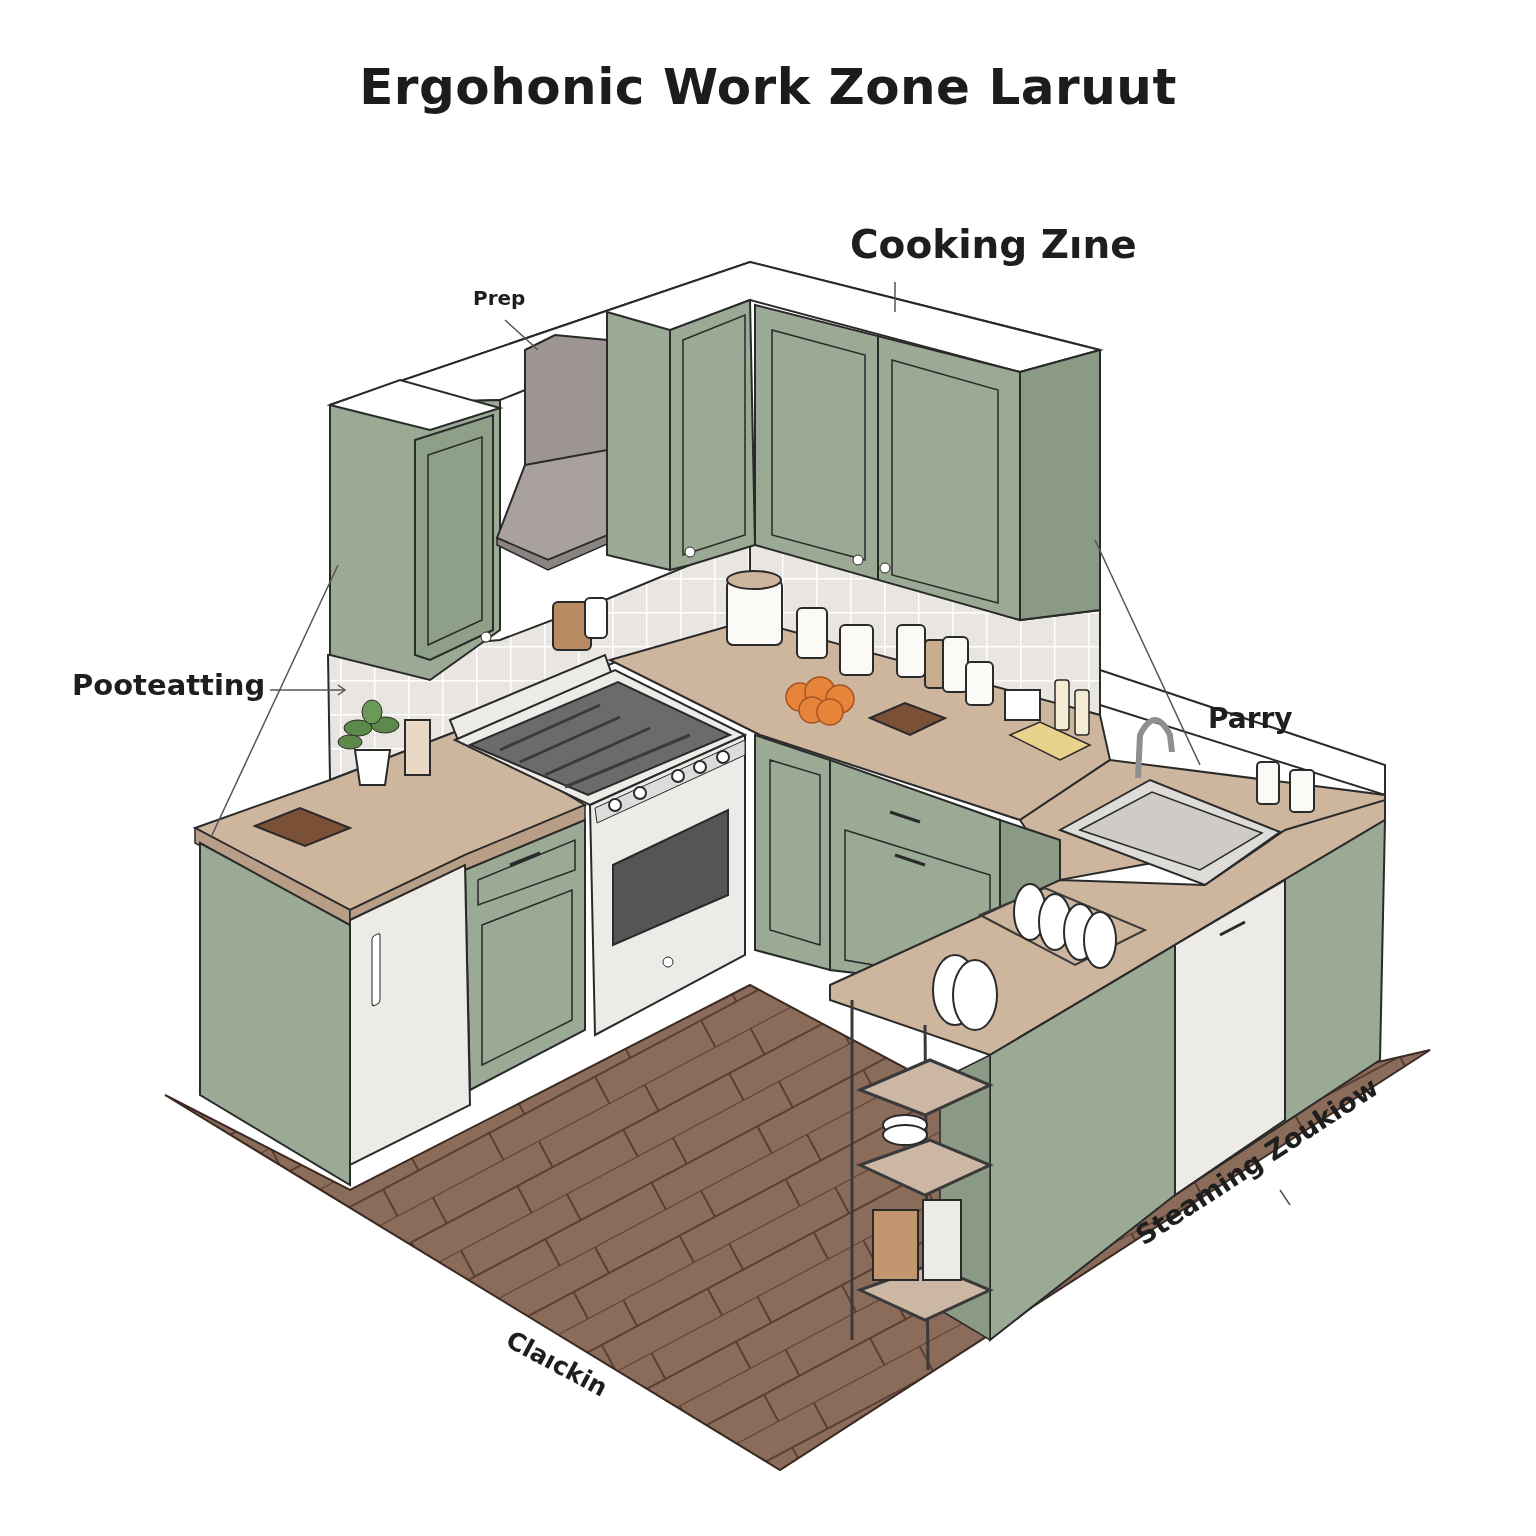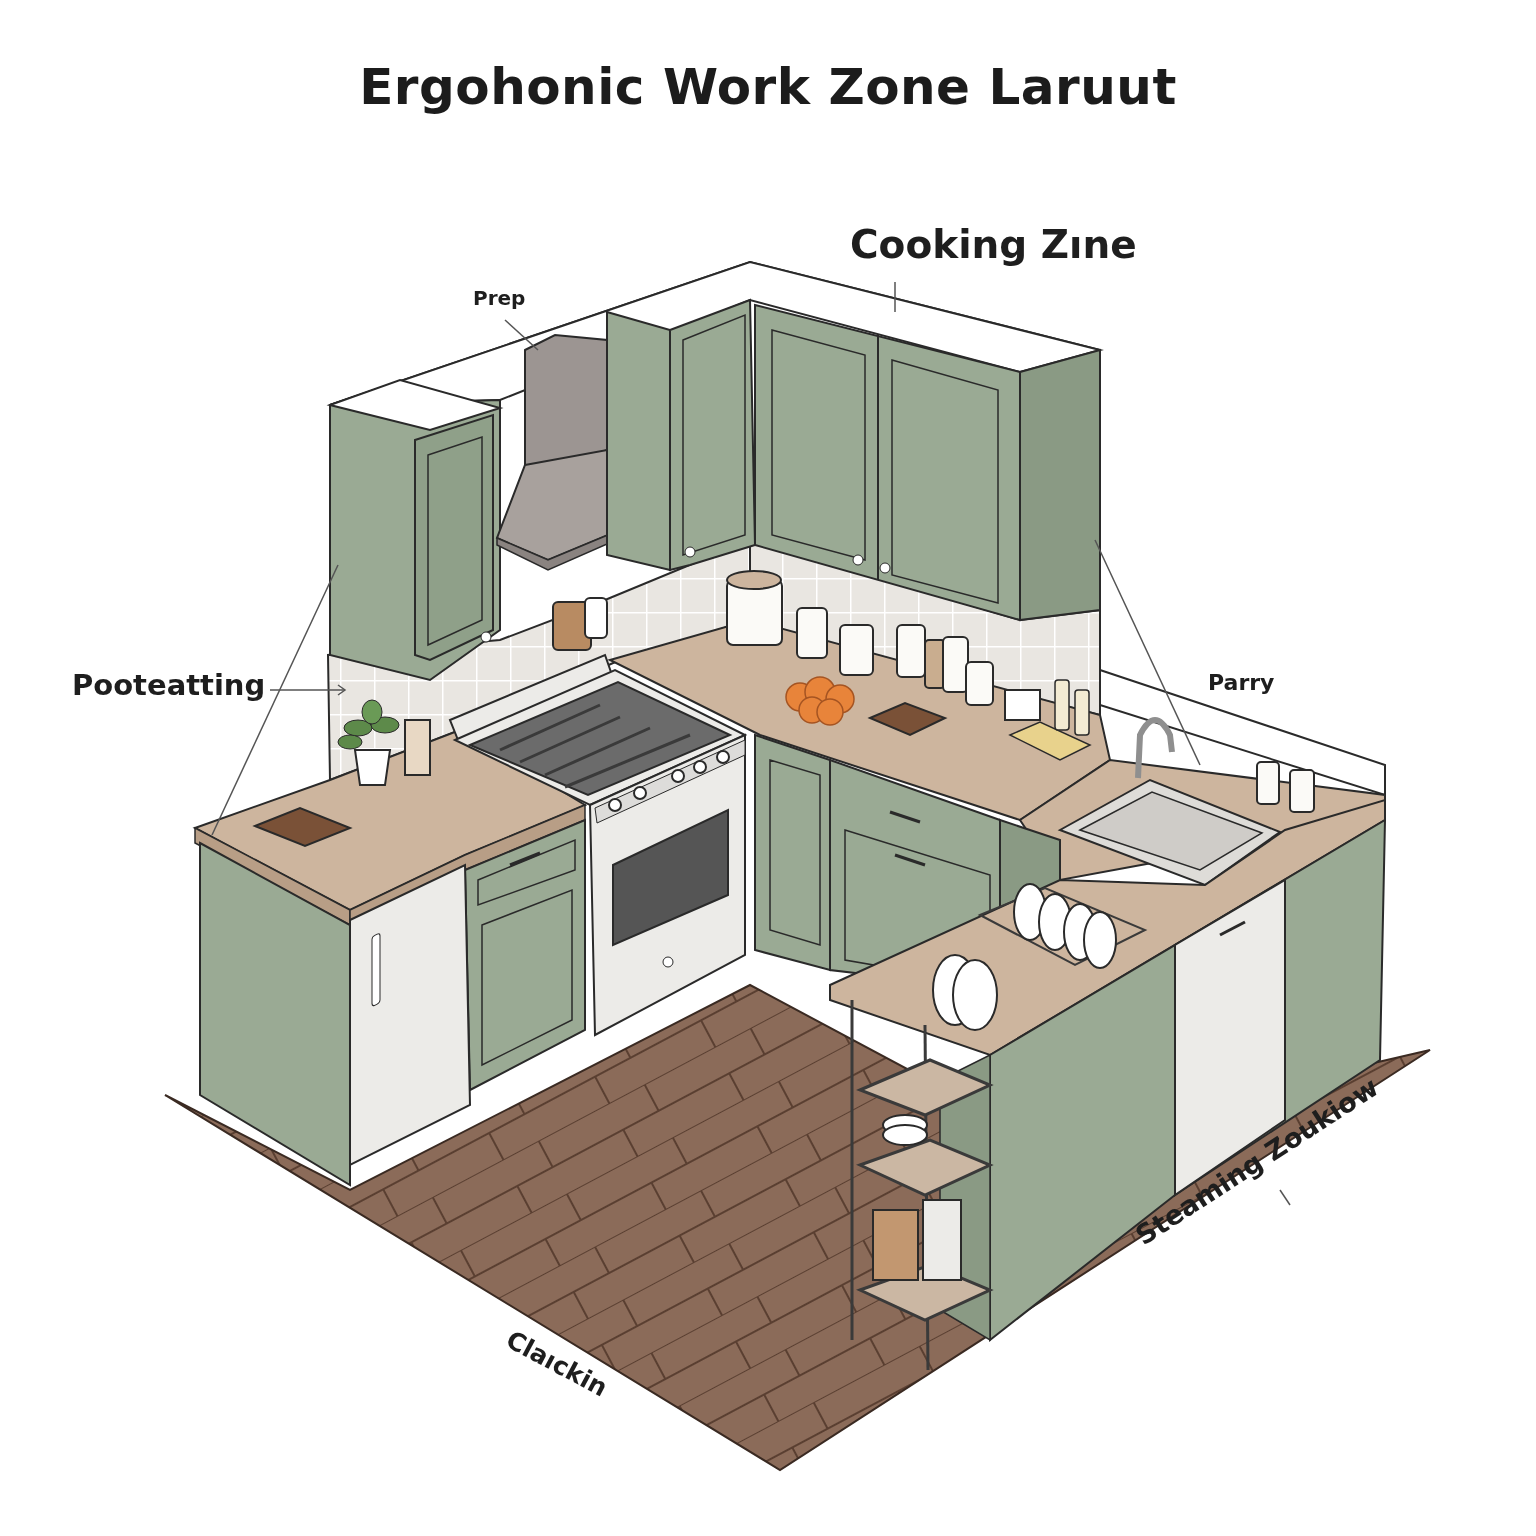--- a/index.html
+++ b/index.html
@@ -3,21 +3,21 @@
 <meta charset="utf-8">
 <style>
   html, body { margin:0; padding:0; background:#ffffff; }
   body { width:1536px; height:1536px; position:relative; overflow:hidden; font-family:"DejaVu Sans", sans-serif; }
   #stage { position:absolute; left:0; top:0; width:1536px; height:1536px; }
   .title { position:absolute; left:0; width:1536px; top:58px; text-align:center; font-size:50px; font-weight:bold; color:#1c1c1c; letter-spacing:0.5px; }
   .label { position:absolute; font-weight:bold; color:#1e1e1e; white-space:nowrap; }
   .lbl-cooking { left:850px; top:222px; font-size:39px; }
   .lbl-prep { left:473px; top:286px; font-size:20px; }
   .lbl-pot { left:72px; top:656px; font-size:29px; text-align:left; line-height:58px; width:192px; }
-  .lbl-parry { left:1208px; top:670px; font-size:22px; }
+  .lbl-parry { left:1208px; top:702px; font-size:28px; }
   .lbl-steam { left:1130px; top:1225px; font-size:27px; transform:rotate(-33deg); transform-origin:left top; }
   .lbl-clack { left:515px; top:1325px; font-size:25px; transform:rotate(28deg); transform-origin:left top; }
 </style>
 </head>
 <body>
 
 <div id="stage">
 <svg width="1536" height="1536" viewBox="0 0 1536 1536">
   <defs>
     <pattern id="tiles" width="34" height="34" patternUnits="userSpaceOnUse">

